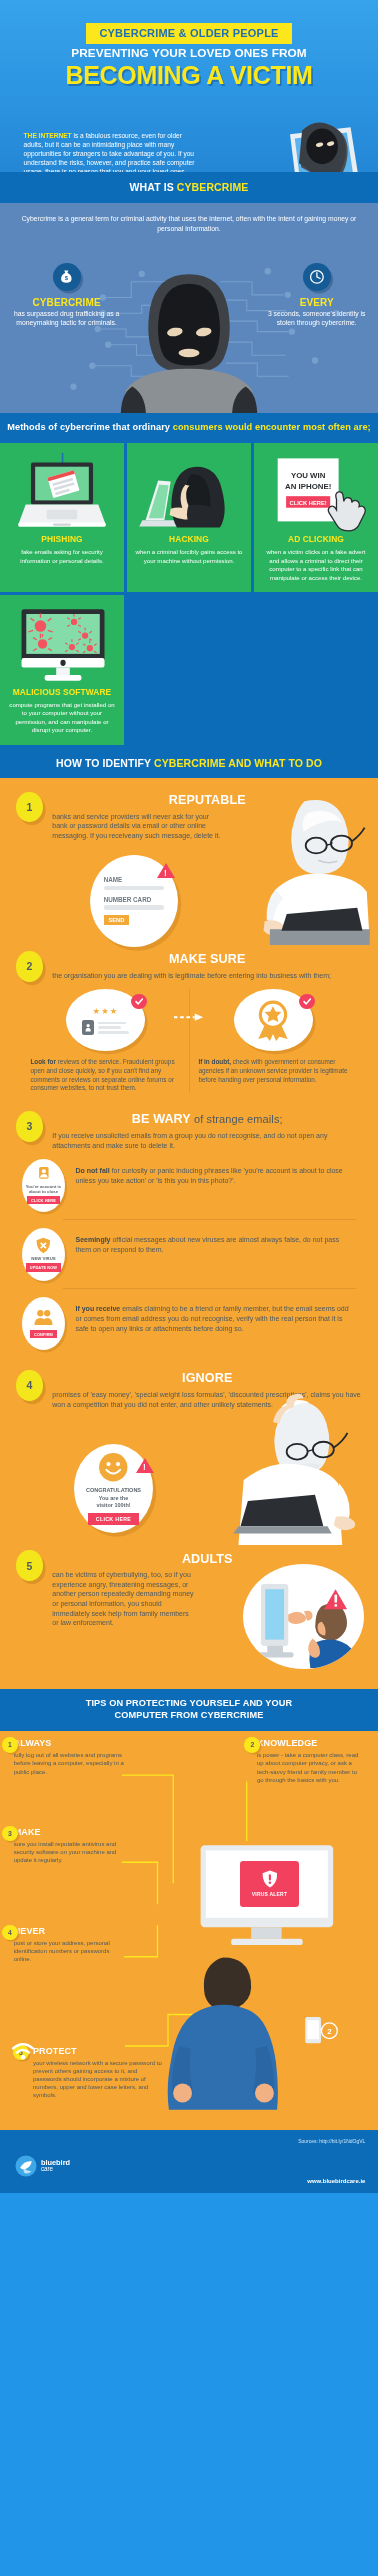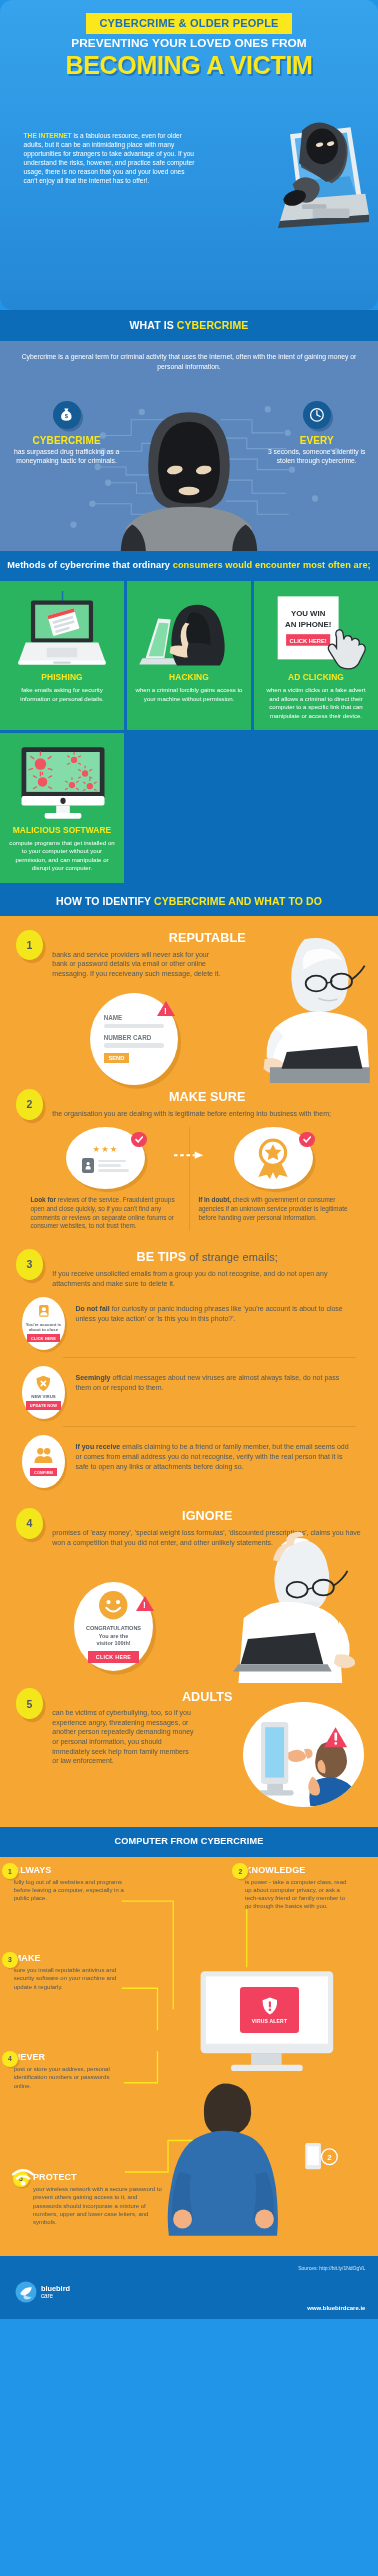--- a/index.html
+++ b/index.html
@@ -6,21 +6,21 @@
   body {
     width:378px; height:2576px; overflow:hidden;
     font-family:"Liberation Sans", sans-serif;
     background:#2196e8; position:relative;
   }
   .page { width:378px; position:relative; }
 
   
   .hero {
     background:linear-gradient(180deg,#37a3ec 0%, #2b93e0 60%, #2487d6 100%);
-    padding:13px 0 0 0; position:relative; height:310px; overflow:hidden;border-radius:13px;
+    padding:23px 0 0 0; position:relative; height:172px; overflow:hidden;
   }
   .kicker-wrap { text-align:center; }
   .kicker {
     display:inline-block; background:#fbe71c; color:#1d6fb5;
     font-weight:bold; font-size:11px; letter-spacing:0.2px;
     padding:4.2px 13.7px 4.7px 13.7px;
   }
   .hero-sub {
     text-align:center; color:#fff; font-weight:bold; font-size:11.8px;
     margin-top:2px; letter-spacing:0.1px;
@@ -455,21 +455,21 @@
           <b>If in doubt,</b><span> check with government or consumer agencies if an unknown service provider is legitimate before handing over personal information.</span>
         </div>
       </div>
     </div>
 
     <div class="step" style="margin-top:18px;">
       <div class="step-head">
         <div class="num">3</div>
         <div class="step-txt">
           <div class="step-title">
-            <span>BE TIPS</span><span class="lo"> of strange emails;</span>
+            <span>BE WARY</span><span class="lo"> of strange emails;</span>
           </div>
           <div class="step-desc">If you receive unsolicited emails from a group you do not recognise, and do not open any attachments and make sure to delete it.</div>
         </div>
       </div>
     </div>
 
     <div class="bullet">
       <div class="bullet-ico">
         <div class="badge-oval">
           <svg width="13.7" height="15.8" viewBox="0 0 26 30">
@@ -588,20 +588,21 @@
           <path d="M132 142 q-12 14 -6 28 q4 10 14 8 q8 -2 6 -14 q-2 -14 -14 -22 Z" fill="#f2b183"></path>
           <path d="M176 48 l22 38 h-44 Z" fill="#f2415f"></path>
           <rect x="174" y="58" width="5" height="16" rx="2" fill="#fff"></rect>
           <circle cx="176.5" cy="79" r="2.6" fill="#fff"></circle>
         </svg>
       </div>
     </div>
   </section>
 
   <div class="band small">
+    <div>TIPS ON PROTECTING YOURSELF AND YOUR</div>
     <div>COMPUTER FROM CYBERCRIME</div>
   </div>
 
   <section class="tips">
 
     <svg style="position:absolute;left:0;top:0;" width="378" height="399" viewBox="0 0 720 760">
       <g stroke="#fbe71c" stroke-width="2.5" fill="none">
         <path d="M232 84 H330 V290"></path>
         <path d="M232 250 H300 V330"></path>
         <path d="M236 430 H300 V370"></path>
@@ -609,21 +610,21 @@
         <path d="M470 96 V210"></path>
       </g>
     </svg>
 
     <div class="tip" style="left:13.7px;top:7.4px;">
       <div class="tip-title" style="color:#fff;">ALWAYS</div>
       <div class="tip-text">fully log out of all websites and programs before leaving a computer, especially in a public place.</div>
       <div class="tipnum" style="position:absolute;left:-11.6px;top:-1.1px;">1</div>
     </div>
 
-    <div class="tip" style="right:25px;top:7.4px;width:108px;">
+    <div class="tip" style="right:13px;top:7.4px;width:108px;">
       <div class="tip-title" style="color:#fff;">KNOWLEDGE</div>
       <div class="tip-text">is power - take a computer class, read up about computer privacy, or ask a tech-savvy friend or family member to go through the basics with you.</div>
       <div class="tipnum" style="position:absolute;left:-12.6px;top:-1.1px;">2</div>
     </div>
 
     <div class="tip" style="left:13.7px;top:96px;">
       <div class="tip-title" style="color:#fff;">MAKE</div>
       <div class="tip-text">sure you install reputable antivirus and security software on your machine and update it regularly.</div>
       <div class="tipnum" style="position:absolute;left:-11.6px;top:-1.1px;">3</div>
     </div>

